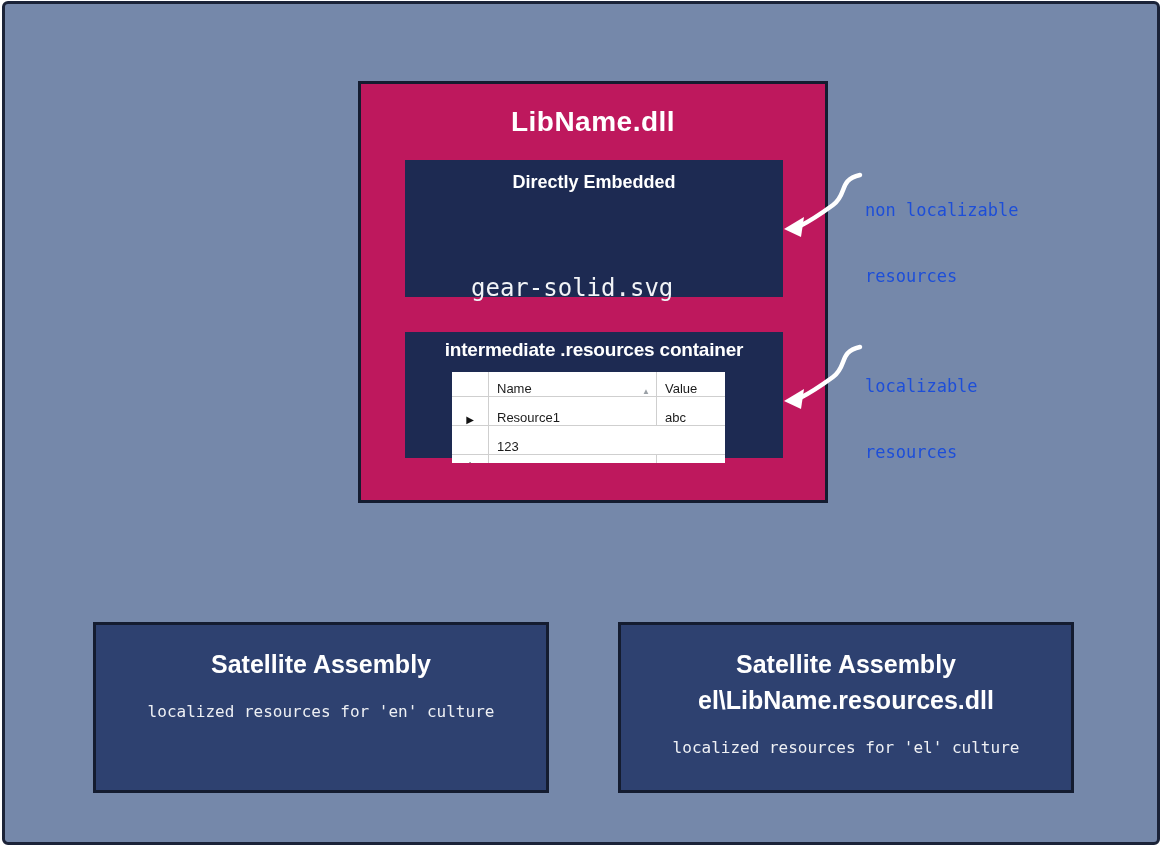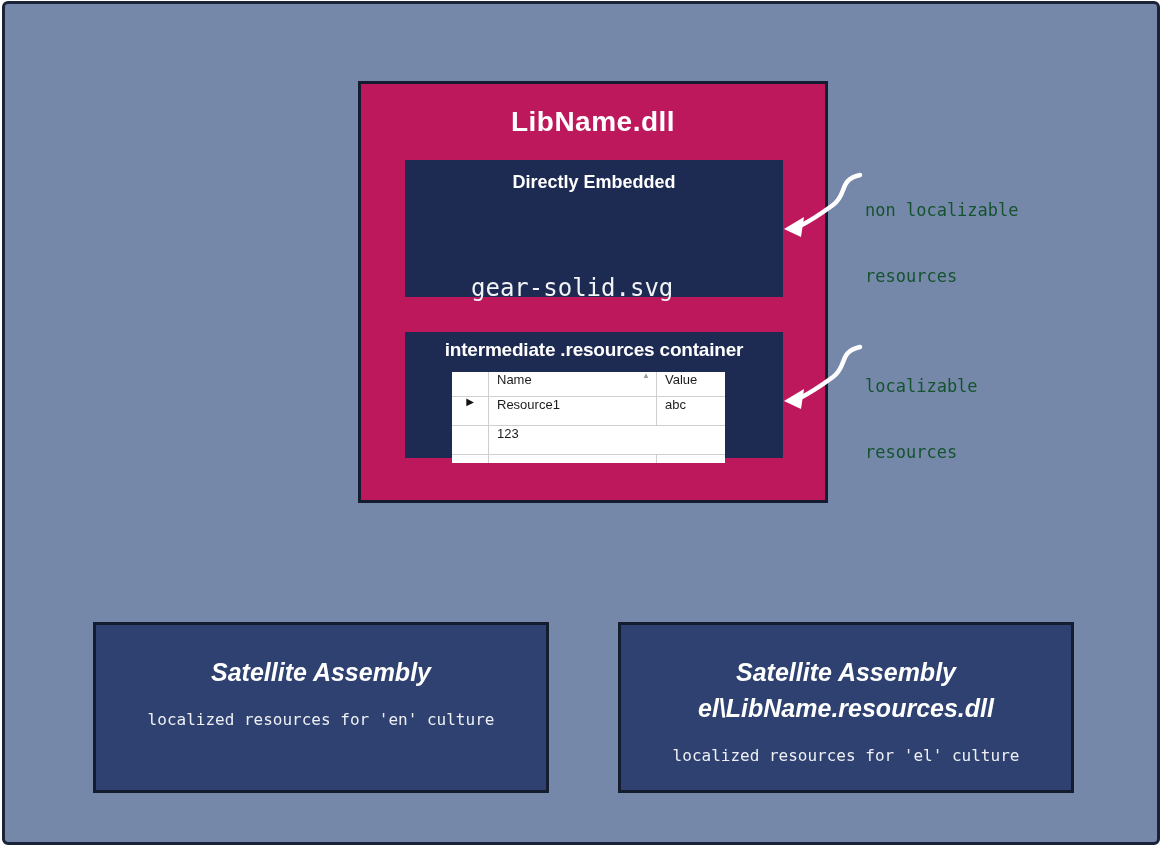--- a/index.html
+++ b/index.html
@@ -24,42 +24,42 @@
              font-family:"DejaVu Sans Mono", monospace;font-size:24px;line-height:33px;
              white-space:pre;text-align:left;}
 
   
   .res-grid{position:absolute;left:91px;top:288px;width:273px;height:91px;background:#ffffff;
             overflow:hidden;font-size:13px;color:#1b1b1b;}
   .g-row{display:grid;grid-template-columns:37px 168px 68px;border-bottom:1px solid #cfcfcf;}
   .g-header{height:24px;}
   .g-body{height:28px;}
   .g-last{height:18px;border-bottom:none;}
-  .g-cell{display:flex;align-items:flex-start;padding:0 0 0 8px;border-right:1px solid #cfcfcf;
+  .g-cell{display:flex;align-items:flex-end;padding:0 0 0 8px;border-right:1px solid #cfcfcf;
           box-sizing:border-box;overflow:hidden;gap:48px;}
   .g-cell:last-child{border-right:none;}
   .g-sel{justify-content:center;padding:0;}
   .g-name-head{justify-content:space-between;padding-right:6px;}
   .sort-icon{color:#9aa0a6;font-size:8px;line-height:1;}
   .cur-row-icon{color:#111111;font-size:10px;line-height:1;}
   .new-row-icon{color:#222222;font-size:13px;line-height:1;margin-top:6px;}
 
   
-  .annotation{position:absolute;color:#14532d;font-family:"DejaVu Sans Mono", monospace;
+  .annotation{position:absolute;color:#1d4ed8;font-family:"DejaVu Sans Mono", monospace;
               font-size:17px;line-height:22px;white-space:pre;}
   .ann-1{left:865px;top:155px;}
   .ann-2{left:865px;top:331px;}
 
   
   .sat-box{position:absolute;top:622px;width:456px;height:171px;box-sizing:border-box;
            background:#2e4170;border:3px solid #141c30;}
   .sat-1{left:93px;}
   .sat-2{left:618px;}
-  .sat-title{margin-top:29px;width:100%;text-align:center;color:#ffffff;
-             font-size:25px;font-weight:800;line-height:36px;font-style:italic;}
+  .sat-title{margin-top:21px;width:100%;text-align:center;color:#ffffff;
+             font-size:25px;font-weight:800;line-height:36px;}
   .sat-caption{margin-top:20px;width:100%;text-align:center;color:#eef0f4;
                font-family:"DejaVu Sans Mono", monospace;font-size:16px;}
 
   svg.arrows{position:absolute;left:0;top:0;pointer-events:none;}
 </style>
 </head>
 <body>
 
 <div class="stage">
   <div class="frame"></div>

